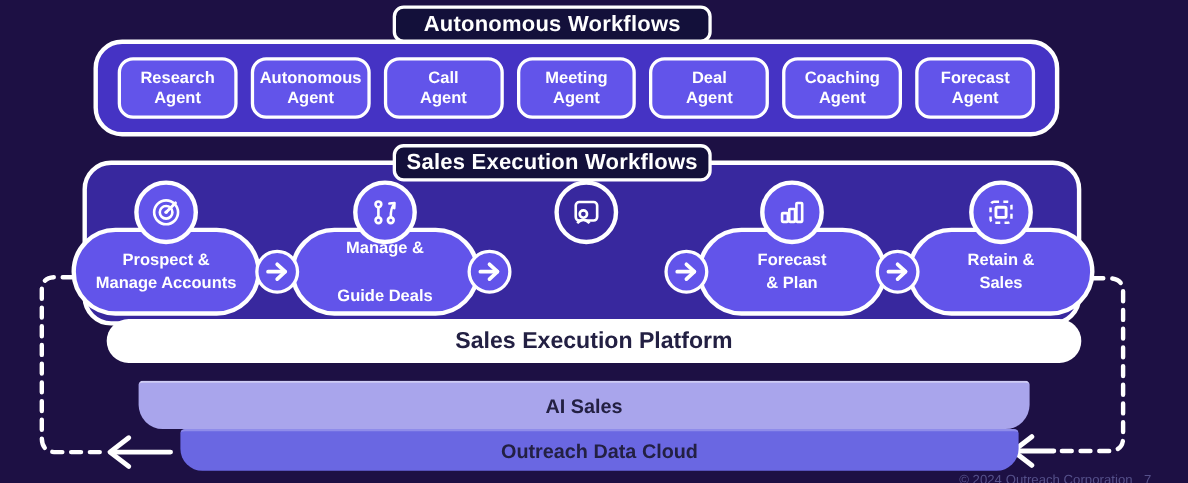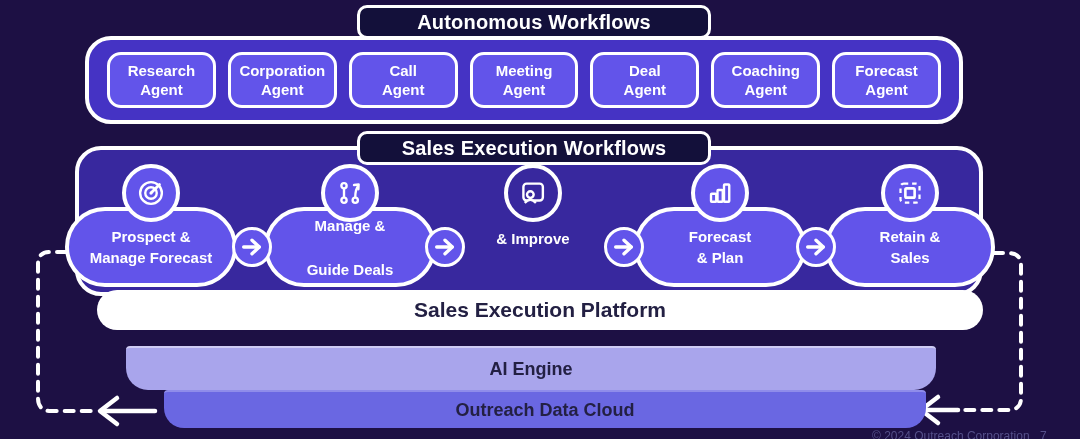--- a/index.html
+++ b/index.html
@@ -4,21 +4,21 @@
 <style>
   html,body{margin:0;padding:0;}
   body{
     width:1080px;height:439px;position:relative;overflow:hidden;
     background:#1d1044;
     font-family:"Liberation Sans","DejaVu Sans",sans-serif;
     -webkit-font-smoothing:antialiased;
   }
   
   .section-badge{
-    position:absolute;left:357px;width:354px;height:34px;
+    position:absolute;left:357px;width:290px;height:34px;
     background:#13103a;border:3px solid #fff;border-radius:10px;
     box-sizing:border-box;z-index:20;
     display:flex;align-items:center;justify-content:center;
     color:#fff;font-weight:bold;font-size:20px;letter-spacing:.2px;
   }
   
   .autonomous-container{
     position:absolute;left:85px;top:36px;width:878px;height:88px;
     background:#4533c4;border:4px solid #fff;border-radius:26px;
     box-sizing:border-box;z-index:5;
@@ -113,21 +113,21 @@
 <div class="section-badge" style="top:5px;">
   <span>Autonomous Workflows</span>
 </div>
 
 <div class="autonomous-container">
   <div class="agent-box">
     <span>Research</span>
     <span>Agent</span>
   </div>
   <div class="agent-box">
-    <span>Corporation</span>
+    <span>Autonomous</span>
     <span>Agent</span>
   </div>
   <div class="agent-box">
     <span>Call</span>
     <span>Agent</span>
   </div>
   <div class="agent-box">
     <span>Meeting</span>
     <span>Agent</span>
   </div>
@@ -146,28 +146,27 @@
 </div>
 
 <div class="section-badge" style="top:131px;">
   <span>Sales Execution Workflows</span>
 </div>
 
 <div class="workflows-container"></div>
 
 <div class="stage-pill p1">
   <span>Prospect &amp;</span>
-  <span>Manage Forecast</span>
+  <span>Manage Accounts</span>
 </div>
 <div class="stage-pill p2">
   <span>Manage &amp;</span>
   <span>Guide Deals</span>
 </div>
 <div class="stage-plain">
-  <div>&amp; Improve</div>
 </div>
 <div class="stage-pill p4">
   <span>Forecast</span>
   <span>&amp; Plan</span>
 </div>
 <div class="stage-pill p5">
   <span>Retain &amp;</span>
   <span>Sales</span>
 </div>
 
@@ -232,20 +231,20 @@
   <svg width="26" height="26" viewBox="0 0 20 20" fill="none" stroke="#fff" stroke-width="2.6" stroke-linecap="round" stroke-linejoin="round">
     <line x1="3.6" y1="10" x2="15.4" y2="10"></line>
       <polyline points="10,4.8 15.6,10 10,15.2"></polyline>
   </svg>
 </div>
 
 <div class="platform-bar">
   <span>Sales Execution Platform</span>
 </div>
 <div class="ai-bar">
-  <span>AI Engine</span>
+  <span>AI Sales</span>
 </div>
 <div class="cloud-bar">
   <span>Outreach Data Cloud</span>
 </div>
 
 <div class="copyright">© 2024 Outreach Corporation</div>
 <div class="page-num">7</div>
 
 </body></html>

